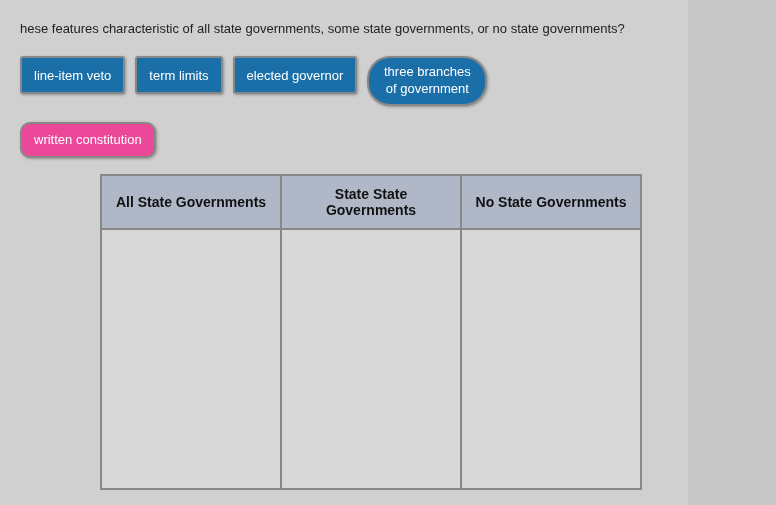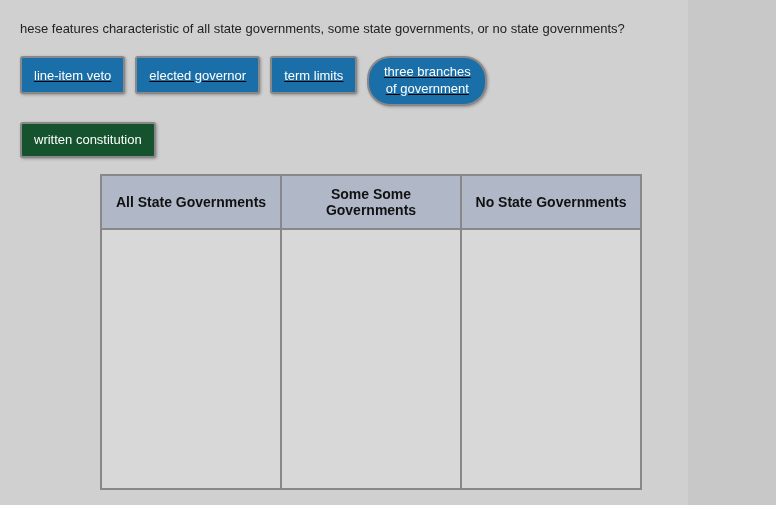--- a/index.html
+++ b/index.html
@@ -31,21 +31,20 @@
       margin-bottom: 18px;
       line-height: 1.4;
     }
 
     .drag-items-row {
       display: flex;
       flex-wrap: wrap;
       gap: 10px;
       margin-bottom: 16px;
       align-items: flex-start;
-      text-decoration: underline;
     }
 
     .drag-item {
       background-color: #1a6fa8;
       color: #fff;
       border: 2px solid #888;
       border-radius: 3px;
       padding: 6px 12px;
       font-size: 13px;
       cursor: grab;
@@ -64,24 +63,24 @@
       white-space: normal;
       line-height: 1.3;
       border-radius: 23px;
     }
 
     .written-constitution-row {
       margin-bottom: 16px;
     }
 
     .drag-item.written {
-      background-color: #14532d;
+      background-color: #ec4899;
       color: #fff;
       border: 2px solid #888;
-      border-radius: 3px;
+      border-radius: 10px;
       padding: 6px 12px;
       font-size: 13px;
       cursor: grab;
       display: inline-flex;
       align-items: center;
       min-height: 36px;
     }
 
     .drop-table-wrapper {
       margin-left: 80px;
@@ -119,45 +118,45 @@
 
 <div class="page-container">
 
   <div class="question-text">hese features characteristic of all state governments, some state governments, or no state governments?</div>
 
   <div class="drag-items-row">
     <div class="drag-item">
       <span>line-item veto</span>
     </div>
     <div class="drag-item">
-      <span>elected governor</span>
+      <span>term limits</span>
     </div>
     <div class="drag-item">
-      <span>term limits</span>
+      <span>elected governor</span>
     </div>
     <div class="drag-item two-line">
       <span>three branches of government</span>
     </div>
   </div>
 
   <div class="written-constitution-row">
     <div class="drag-item written">
       <span>written constitution</span>
     </div>
   </div>
 
   <div class="drop-table-wrapper">
     <table class="drop-table">
       <thead>
         <tr>
           <th>
             <span>All State Governments</span>
           </th>
           <th>
-            <span>Some Some Governments</span>
+            <span>State State Governments</span>
           </th>
           <th>
             <span>No State Governments</span>
           </th>
         </tr>
       </thead>
       <tbody>
         <tr>
           <td></td>
           <td></td>

